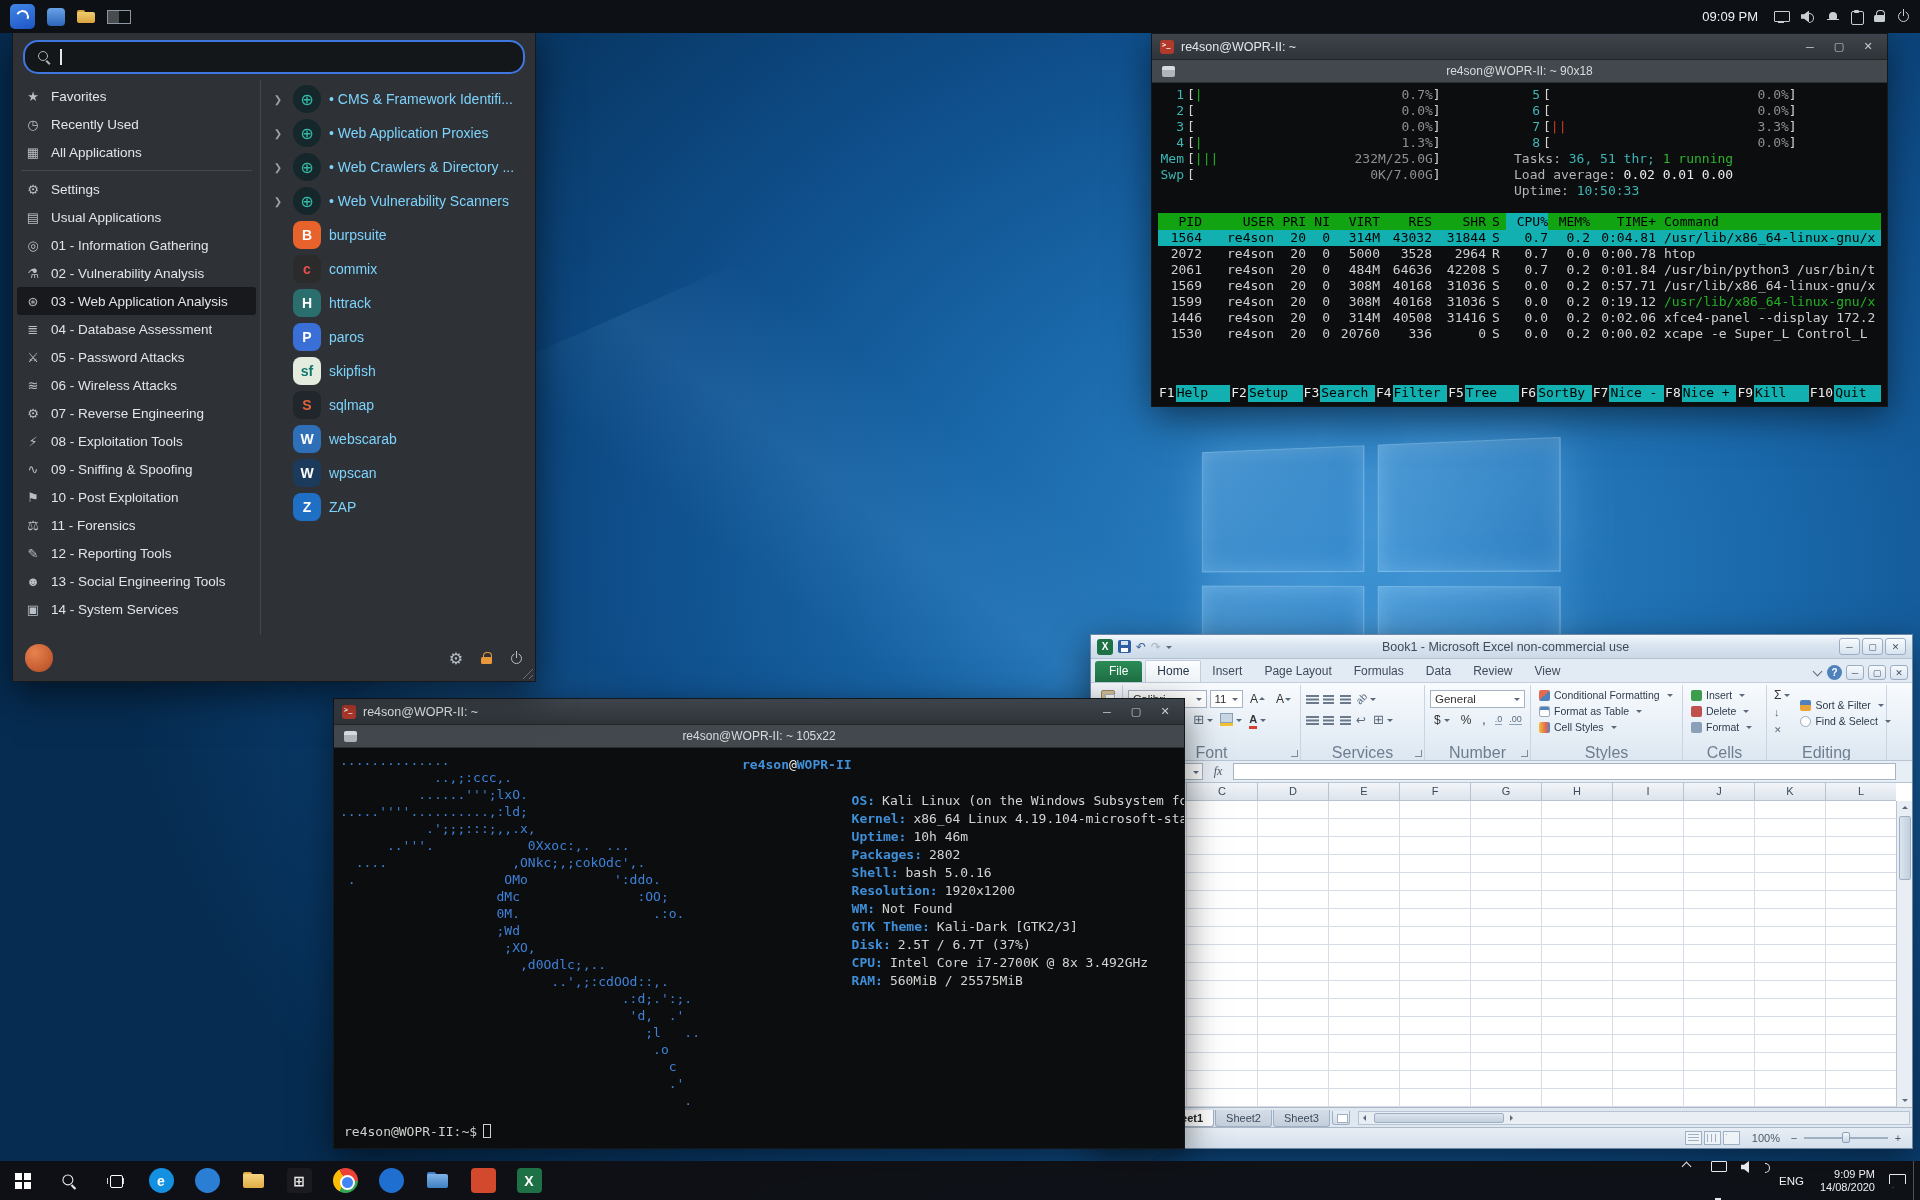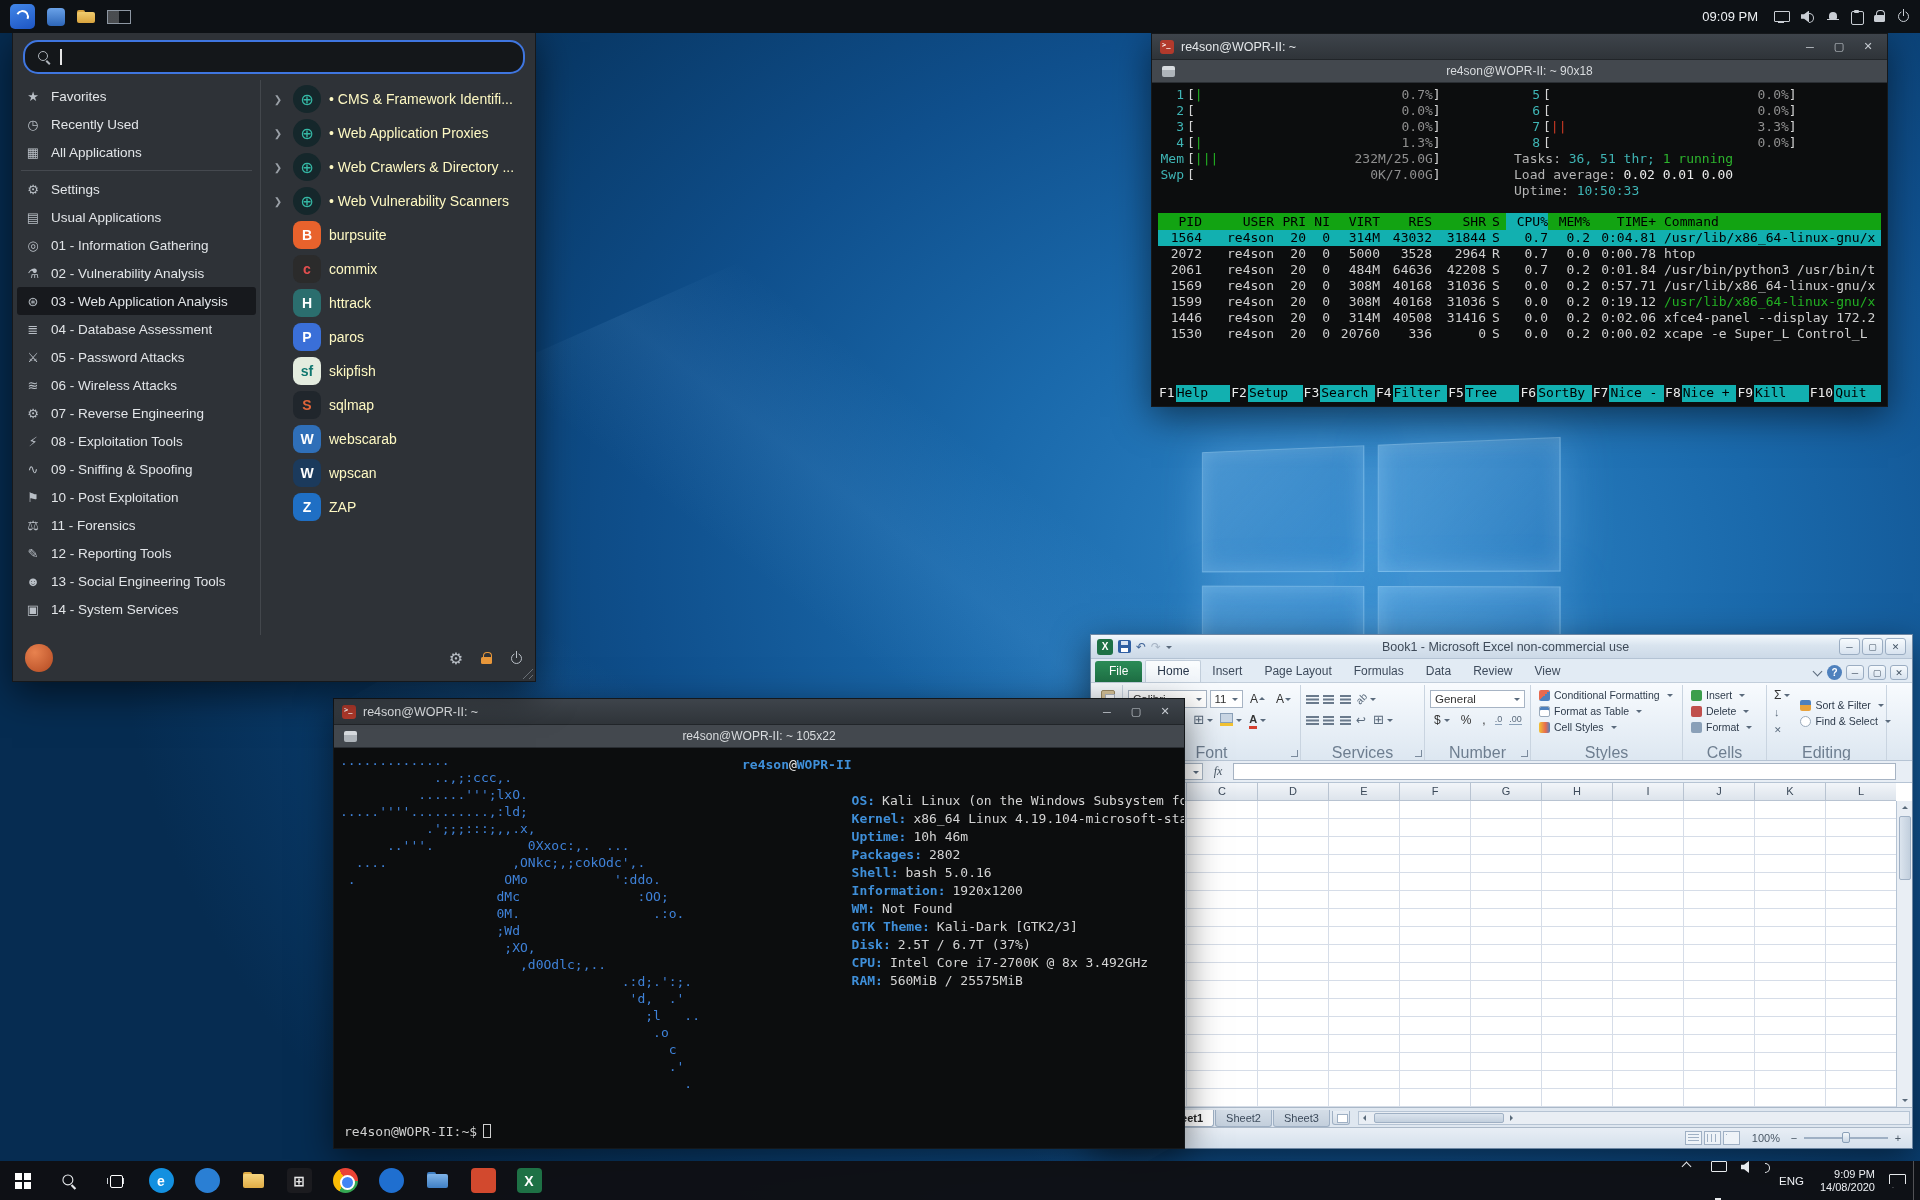--- a/index.html
+++ b/index.html
@@ -96,21 +96,21 @@
 .wcat.sepafter{margin-bottom:9px}
 .wcat.sepafter::after{content:"";position:absolute;left:4px;right:4px;bottom:-5px;height:1px;background:#45494f}
 .wcat-ic{width:20px;flex:none;text-align:center;font-size:13px;color:#b9bfc6}
 .wcat-lb{font-size:13.5px;color:#e2e5e8;white-space:nowrap;overflow:hidden}
 .wright{flex:1;padding:2px 6px;overflow:hidden}
 .wapp{height:34px;display:flex;align-items:center;gap:8px;padding:0 4px}
 .wapp-ar{width:14px;flex:none;font-size:10px;color:#9aa0a7;text-align:center}
 .wapp-ic{width:28px;height:28px;flex:none;border-radius:8px;display:flex;align-items:center;justify-content:center;
  font-size:14px;font-weight:bold}
 .wapp.cat .wapp-ic{border-radius:50%;font-weight:normal;font-size:16px}
-.wapp-lb{font-size:14px;color:#fef9c3;white-space:nowrap;overflow:hidden}
+.wapp-lb{font-size:14px;color:#7dd3fc;white-space:nowrap;overflow:hidden}
 .wfoot{height:46px;flex:none;display:flex;align-items:center;padding:0 12px;gap:18px;position:relative}
 .avatar{width:28px;height:28px;border-radius:50%;background:radial-gradient(circle at 35% 30%,#e8824f,#b34a22)}
 .wf-sp{flex:1}
 .wf-gear{font-size:16px;color:#b9bfc6}
 .wf-lock{color:#e8973a}
 .wf-power{color:#b9bfc6}
 .wgrip{position:absolute;right:2px;bottom:2px;width:13px;height:13px;
  background:repeating-linear-gradient(135deg,transparent 0 3px,#6a7076 3px 4px);
  clip-path:polygon(100% 0,100% 100%,0 100%)}
 
@@ -931,20 +931,21 @@
           <div class="art-line">.....''''..........,:ld;</div>
           <div class="art-line">           .';;;:::;,,.x,</div>
           <div class="art-line">      ..'''.            0Xxoc:,.  ...</div>
           <div class="art-line">  ....                ,ONkc;,;cokOdc',.</div>
           <div class="art-line"> .                   OMo           ':ddo.</div>
           <div class="art-line">                    dMc               :OO;</div>
           <div class="art-line">                    0M.                 .:o.</div>
           <div class="art-line">                    ;Wd</div>
           <div class="art-line">                     ;XO,</div>
           <div class="art-line">                       ,d0Odlc;,..</div>
+          <div class="art-line">                           ..',;:cdOOd::,.</div>
           <div class="art-line">                                    .:d;.':;.</div>
           <div class="art-line">                                     'd,  .'</div>
           <div class="art-line">                                       ;l   ..</div>
           <div class="art-line">                                        .o</div>
           <div class="art-line">                                          c</div>
           <div class="art-line">                                          .'</div>
           <div class="art-line">                                            .</div>
         </div>
       <div class="fetch-info">
         <div class="fi-row"><span class="fi-user">re4son</span><span class="fi-at">@</span><span class="fi-user">WOPR-II</span></div>
@@ -964,21 +965,21 @@
 
             <div class="fi-row">
               <span class="fi-label">Packages:</span><span class="fi-value">2802</span>
             </div>
 
             <div class="fi-row">
               <span class="fi-label">Shell:</span><span class="fi-value">bash 5.0.16</span>
             </div>
 
             <div class="fi-row">
-              <span class="fi-label">Information:</span><span class="fi-value">1920x1200</span>
+              <span class="fi-label">Resolution:</span><span class="fi-value">1920x1200</span>
             </div>
 
             <div class="fi-row">
               <span class="fi-label">WM:</span><span class="fi-value">Not Found</span>
             </div>
 
             <div class="fi-row">
               <span class="fi-label">GTK Theme:</span><span class="fi-value">Kali-Dark [GTK2/3]</span>
             </div>
 

